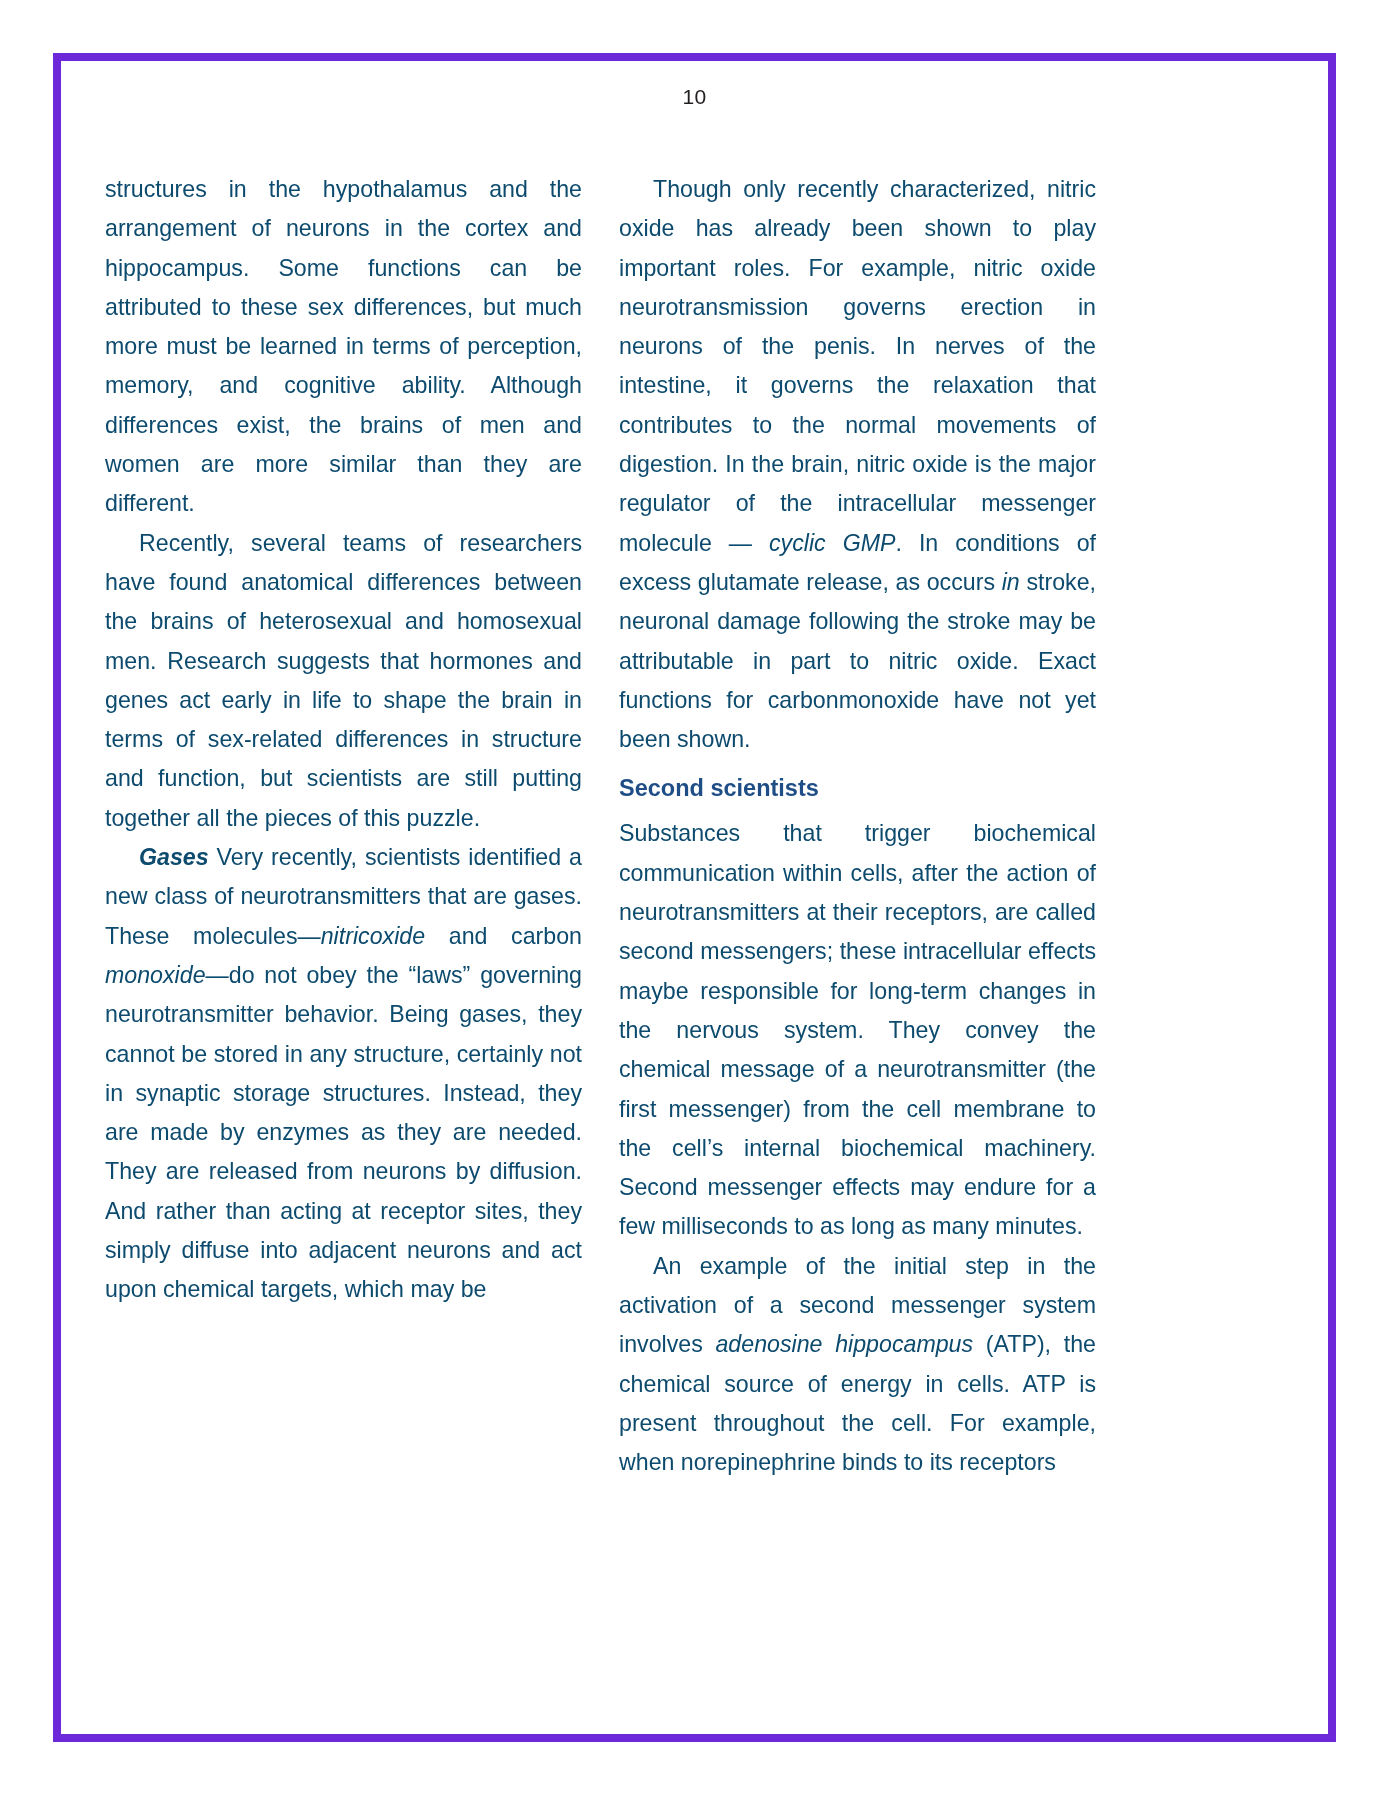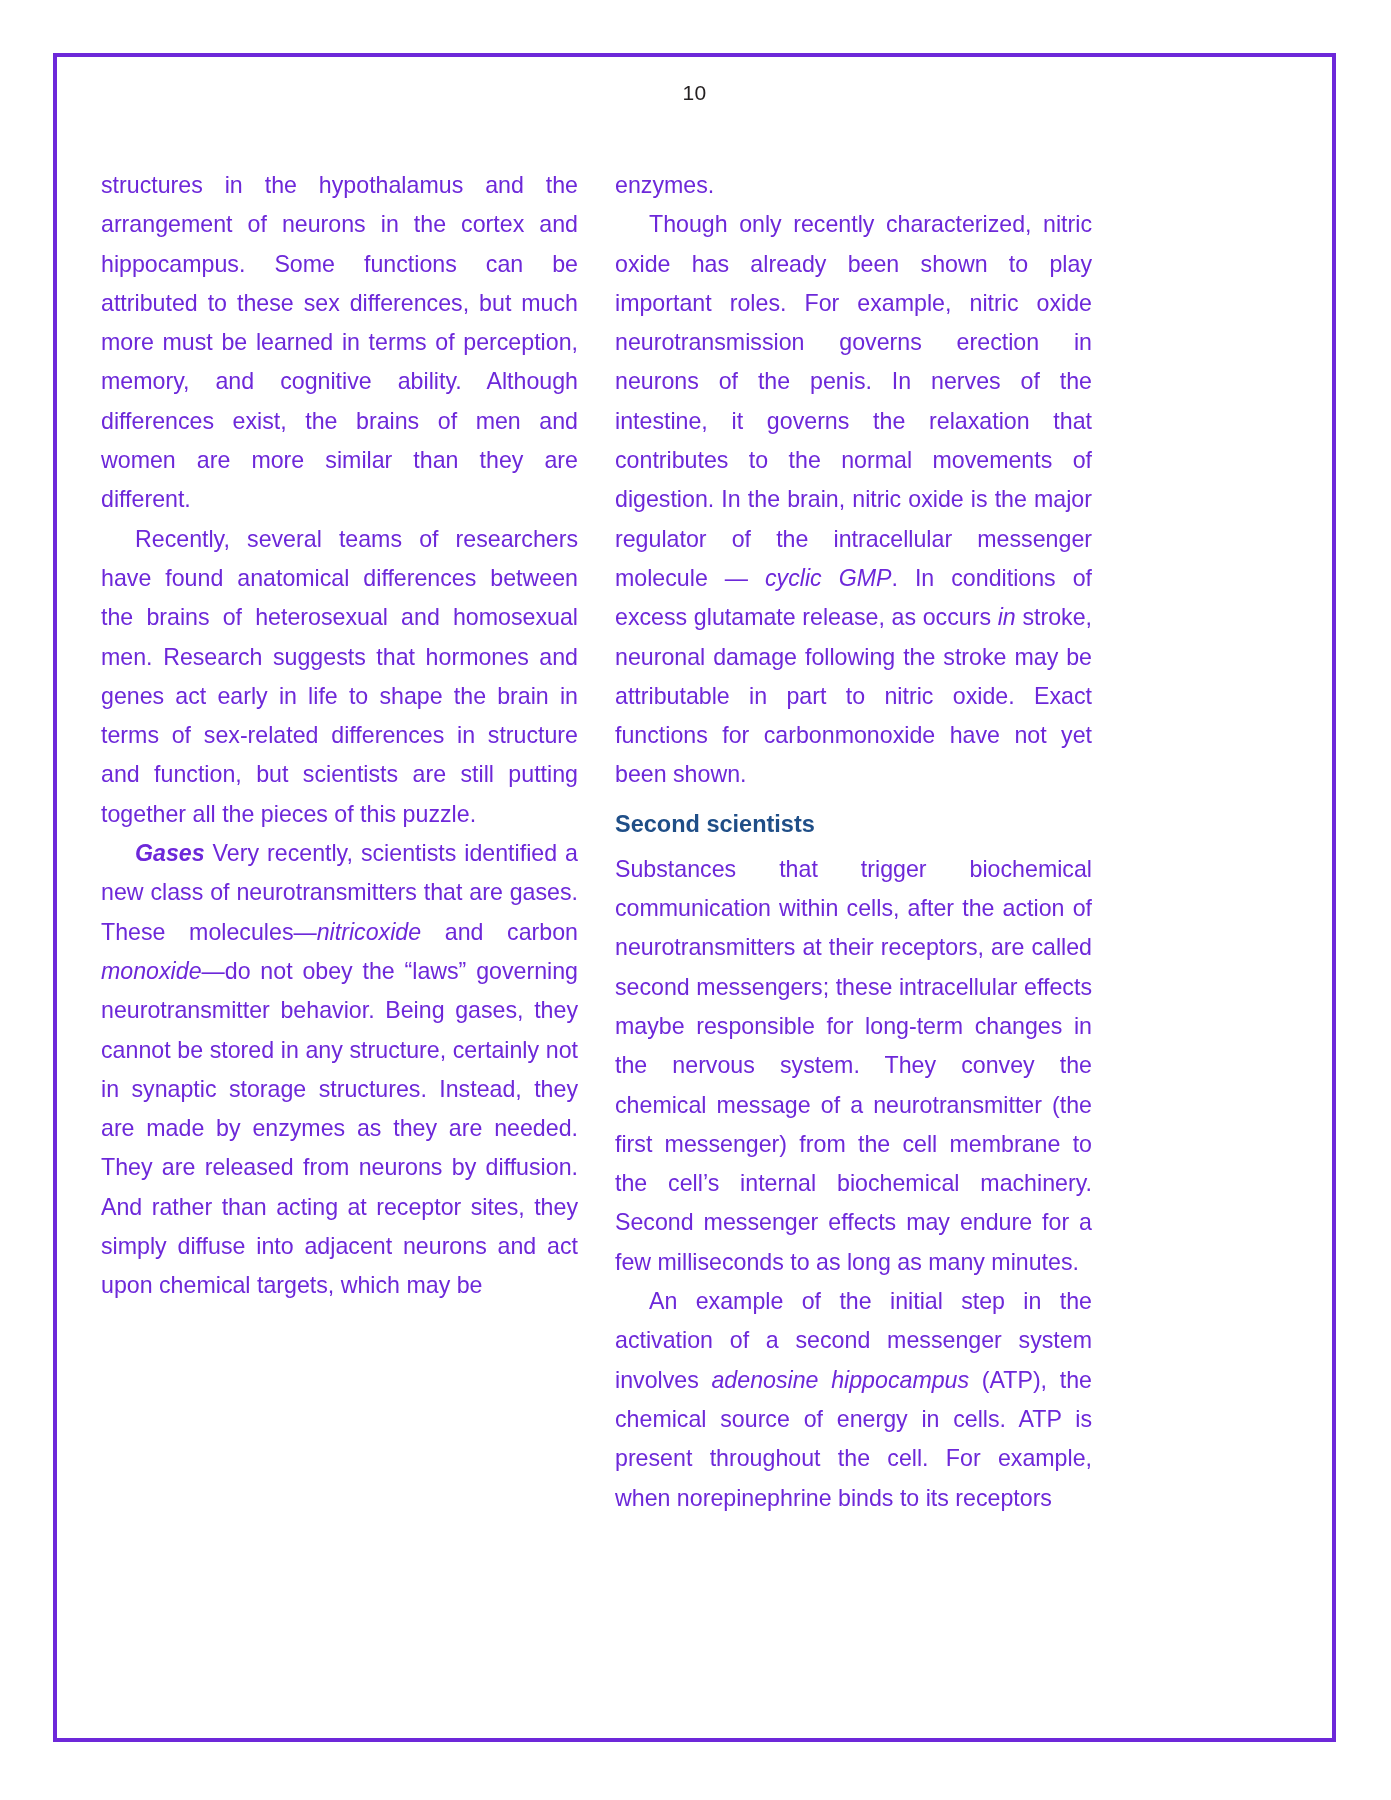--- a/index.html
+++ b/index.html
@@ -13,21 +13,21 @@
     font-family: "Liberation Sans", sans-serif;
     color: #231f20;
     overflow: hidden;
   }
   .page {
     position: absolute;
     left: 53px;
     top: 53px;
     width: 1283px;
     height: 1689px;
-    border: 4px solid #6d28d9;
+    border: 8px solid #6d28d9;
     box-sizing: border-box;
     background: #ffffff;
     overflow: hidden;
   }
   .page-number {
     position: absolute;
     top: 24px;
     left: 0;
     width: 100%;
     text-align: center;
@@ -49,21 +49,21 @@
     width: 477px;
     flex: 0 0 477px;
     overflow: hidden;
   }
   p {
     margin: 0;
     font-size: 23.2px;
     line-height: 39.3px;
     text-align: justify;
     text-justify: inter-word;
-    color: #6d28d9;
+    color: #0c4a6e;
     hyphens: none;
     -webkit-hyphens: none;
   }
   p.indent {
     text-indent: 34px;
   }
   p.noindent {
     text-indent: 0;
   }
   .it { font-style: italic; }
@@ -86,21 +86,20 @@
 
   <div class="columns">
 
     <div class="column" id="left-col">
         <p class="noindent"><span>structures in the hypothalamus and the arrangement of neurons in the cortex and hippocampus. Some functions can be attributed to these sex differences, but much more must be learned in terms of perception, memory, and cognitive ability. Although differences exist, the brains of men and women are more similar than they are different.</span></p>
         <p class="indent"><span>Recently, several teams of researchers have found anatomical differences between the brains of heterosexual and homosexual men. Research suggests that hormones and genes act early in life to shape the brain in terms of sex-related differences in structure and function, but scientists are still putting together all the pieces of this puzzle.</span></p>
         <p class="indent"><span class="bi">Gases</span><span> Very recently, scientists identified a new class of neurotransmitters that are gases. These molecules—</span><span class="it">nitricoxide</span><span> and carbon </span><span class="it">monoxide</span><span>—do not obey the “laws” governing neurotransmitter behavior. Being gases, they cannot be stored in any structure, certainly not in synaptic storage structures. Instead, they are made by enzymes as they are needed. They are released from neurons by diffusion. And rather than acting at receptor sites, they simply diffuse into adjacent neurons and act upon chemical targets, which may be</span></p>
       </div>
 
     <div class="column" id="right-col">
-        <p class="noindent"><span>enzymes.</span></p>
         <p class="indent"><span>Though only recently characterized, nitric oxide has already been shown to play important roles. For example, nitric oxide neurotransmission governs erection in neurons of the penis. In nerves of the intestine, it governs the relaxation that contributes to the normal movements of digestion. In the brain, nitric oxide is the major regulator of the intracellular messenger molecule — </span><span class="it">cyclic GMP</span><span>. In conditions of excess glutamate release, as occurs </span><span class="it">in</span><span> stroke, neuronal damage following the stroke may be attributable in part to nitric oxide. Exact functions for carbonmonoxide have not yet been shown.</span></p>
         <h2 class="section-heading">Second scientists</h2>
         <p class="noindent"><span>Substances that trigger biochemical communication within cells, after the action of neurotransmitters at their receptors, are called second messengers; these intracellular effects maybe responsible for long-term changes in the nervous system. They convey the  chemical message of a neurotransmitter (the first messenger)  from the cell membrane to the cell’s internal biochemical  machinery. Second messenger effects may endure for a few milliseconds to as long as many minutes.</span></p>
         <p class="indent"><span>An example of the initial step in the activation of a second messenger system involves </span><span class="it">adenosine hippocampus</span><span> (ATP), the chemical source of energy in cells. ATP is present throughout the cell. For example, when norepinephrine binds to its receptors</span></p>
       </div>
 
   </div>
 </div>
 
 </body></html>

